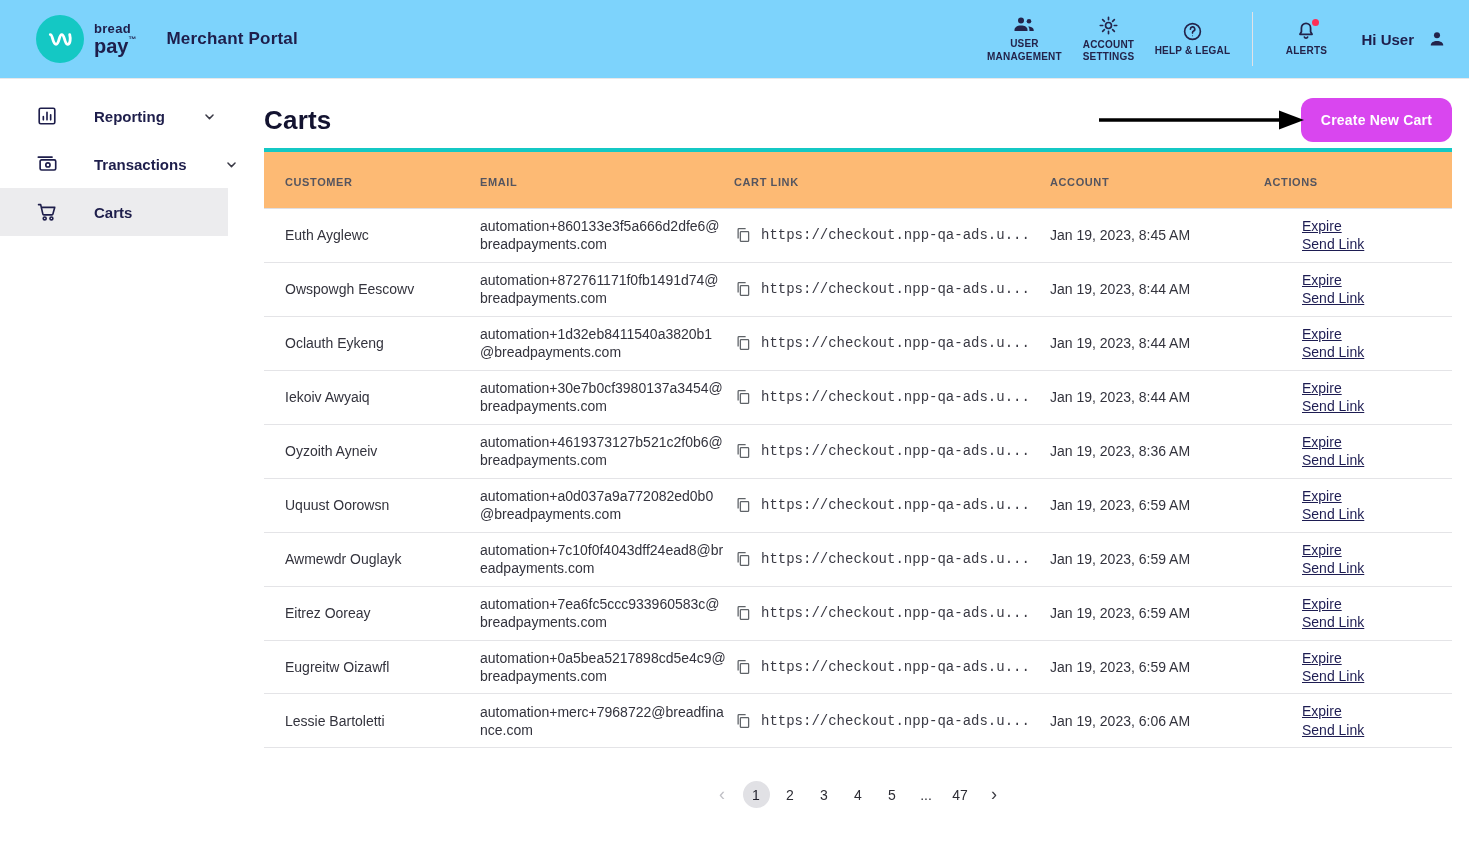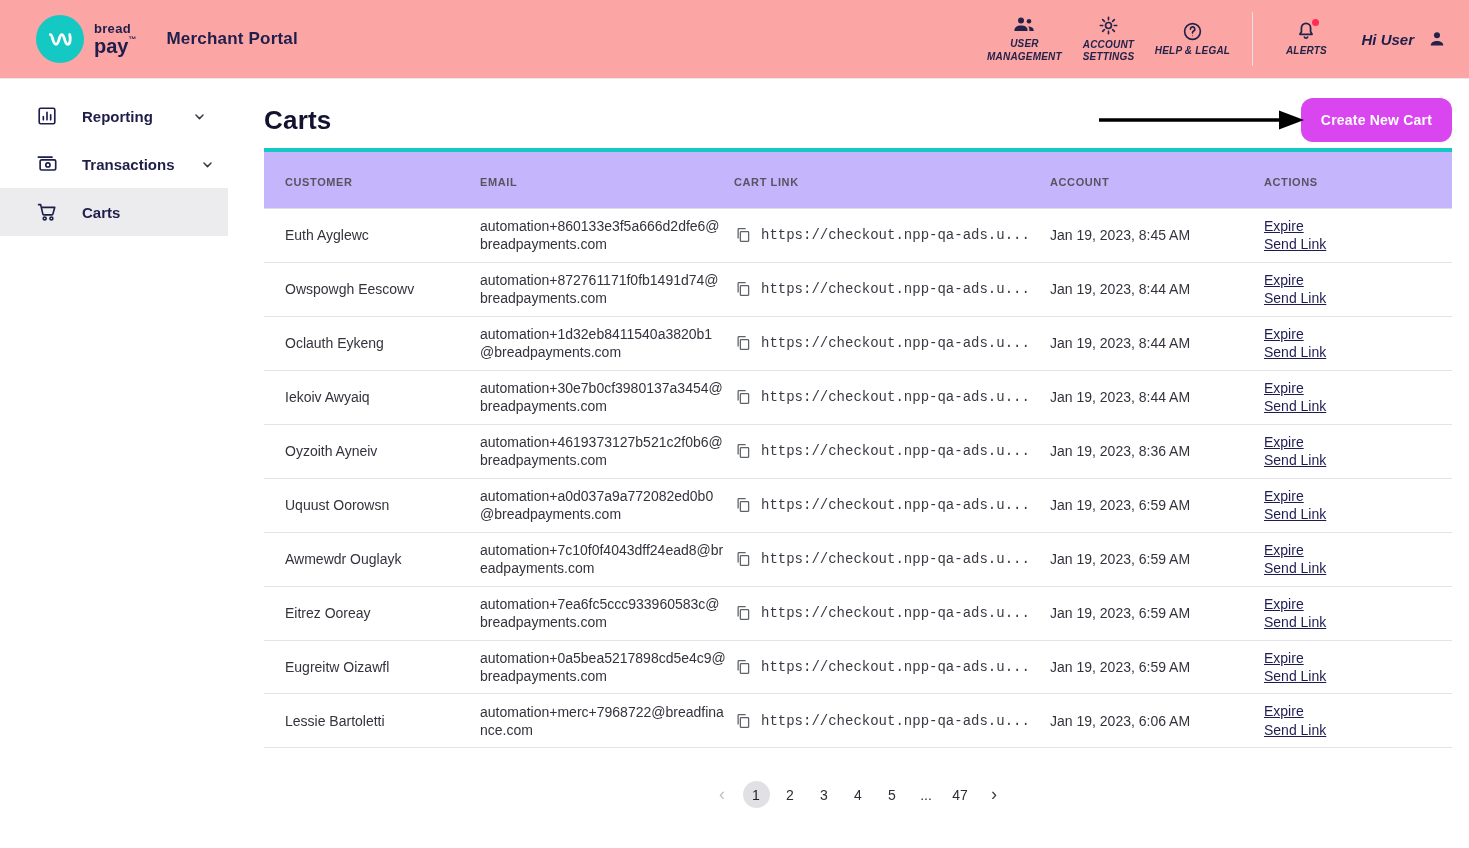--- a/index.html
+++ b/index.html
@@ -12,21 +12,21 @@
   }
   svg { display:block; }
 
   
   .header {
     height: 79px;
     display: flex;
     align-items: center;
     border-bottom: 1px solid #e8e8ea;
     padding: 0 21px 0 36px;
-    background: #fca5a5;
+    background: #7dd3fc;
     position: relative;
   }
   .brand { display:flex; align-items:center; gap:10px; }
   .logo-circle { width:48px; height:48px; border-radius:50%; background:#14C8C4; display:flex; align-items:center; justify-content:center; }
   .wordmark { color:#1e1e4b; line-height:1; }
   .wm-top { font-size:13px; font-weight:bold; letter-spacing:.3px; }
   .wm-bottom { font-size:20px; font-weight:bold; margin-top:1px; }
   .wm-tm { font-size:8px; vertical-align:top; }
   .portal-name { font-size:17px; font-weight:700; color:#1e1e4b; margin-left:20px; letter-spacing:.2px; }
 
@@ -40,39 +40,39 @@
     align-items: center;
     padding: 0 10px 0 13px;
     cursor: pointer;
     gap: 6px;
     background:#fff;
   }
   .viewing-prefix { font-size:15px; color:#44445a; }
   .viewing-value { font-size:15px; color:#1e1e4b; font-weight:600; }
   .viewing-select .unfold { margin-left:auto; color:#7a7a9a; }
 
-  .header-right { margin-left:auto; display:flex; align-items:center;font-style:italic; }
+  .header-right { margin-left:auto; display:flex; align-items:center; }
   .hnav-item {
     display:flex; flex-direction:column; align-items:center;
     gap:3px; width:84px; cursor:pointer; color:#23234a;
   }
   .hnav-label { font-size:10px; font-weight:600; text-align:center; line-height:1.25; letter-spacing:.2px; }
   .hdivider { width:1px; height:54px; background:#e2e2e6; margin:0 18px; }
   .alerts-item { position:relative; width:70px; }
   .bell-wrap { position:relative; }
   .alert-dot { position:absolute; top:-1px; right:-2px; width:7px; height:7px; border-radius:50%; background:#FF2D55; }
   .hi-user { display:flex; align-items:center; gap:12px; margin-left:20px; cursor:pointer; }
   .hi-user-text { font-size:15px; font-weight:600; color:#1e1e4b; }
 
   
   .app { display:flex; height: 769px; }
   .sidebar { width:228px; padding-top:13px; background:#fff; flex-shrink:0; }
   .side-item {
     height:48px; display:flex; align-items:center;
-    padding-left:36px; padding-right:20px; gap:24px;
+    padding-left:36px; padding-right:20px; gap:36px;
     color:#1e1e4b; cursor:pointer;
   }
   .side-item.active { background:#ececee; }
   .side-label { font-size:15px; font-weight:600; }
   .side-chevron { margin-left:auto; color:#3a3a46; }
 
   .main { flex:1; padding:0 17px 0 36px; }
 
   
   .title-row {
@@ -86,38 +86,38 @@
     height:44px; padding:0 20px; font-size:14px; font-weight:bold;
     font-family:"Liberation Sans",sans-serif; cursor:pointer; letter-spacing:.2px;
   }
   .annotation-arrow { position:absolute; right:148px; top:50%; transform:translateY(-50%); }
 
   
   .carts-table { width:100%; border-collapse:collapse; border-top:4px solid #14C8C4; }
   .carts-table th {
     text-align:left; font-size:11px; font-weight:600; color:#55555f;
     letter-spacing:.6px; padding:24px 8px 20px 0;
-    border-bottom:1px solid #dfdfe3; background:#c4b5fd;
+    border-bottom:1px solid #dfdfe3; background:#fdba74;
   }
   .carts-table th:first-child, .carts-table td:first-child { padding-left:21px; }
   .col-customer { width:216px; }
   .col-email { width:254px; }
   .col-link { width:316px; }
   .col-created { width:214px; }
   .carts-table td {
     font-size:14px; color:#33333d; border-bottom:1px solid #e4e4e7;
     padding:8px 8px 8px 0; vertical-align:middle; height:51px;
   }
   .td-email { word-break:break-all; line-height:1.3; padding-right:6px; }
   .link-cell { display:flex; align-items:center; gap:9px;font-family:Liberation Mono, monospace; }
   .copy-icon { color:#5f6368; cursor:pointer; flex-shrink:0; }
   .link-text { color:#3a3a44; }
   .action-link {
     display:block; color:#1D1C52; text-decoration:underline;
-    font-size:14px; line-height:1.32; cursor:pointer; width:max-content;
+    font-size:14px; line-height:1.32; cursor:pointer; width:max-content;margin-left:38px;
   }
 
   
   .pagination { margin-top:33px; display:flex; justify-content:center; align-items:center; gap:7px; }
   .page-btn {
     min-width:27px; height:27px; border:none; background:transparent;
     font-family:"Liberation Sans",sans-serif; font-size:14px; color:#2c2c34;
     border-radius:50%; cursor:pointer; display:flex; align-items:center; justify-content:center;
     padding:0 4px;
   }

